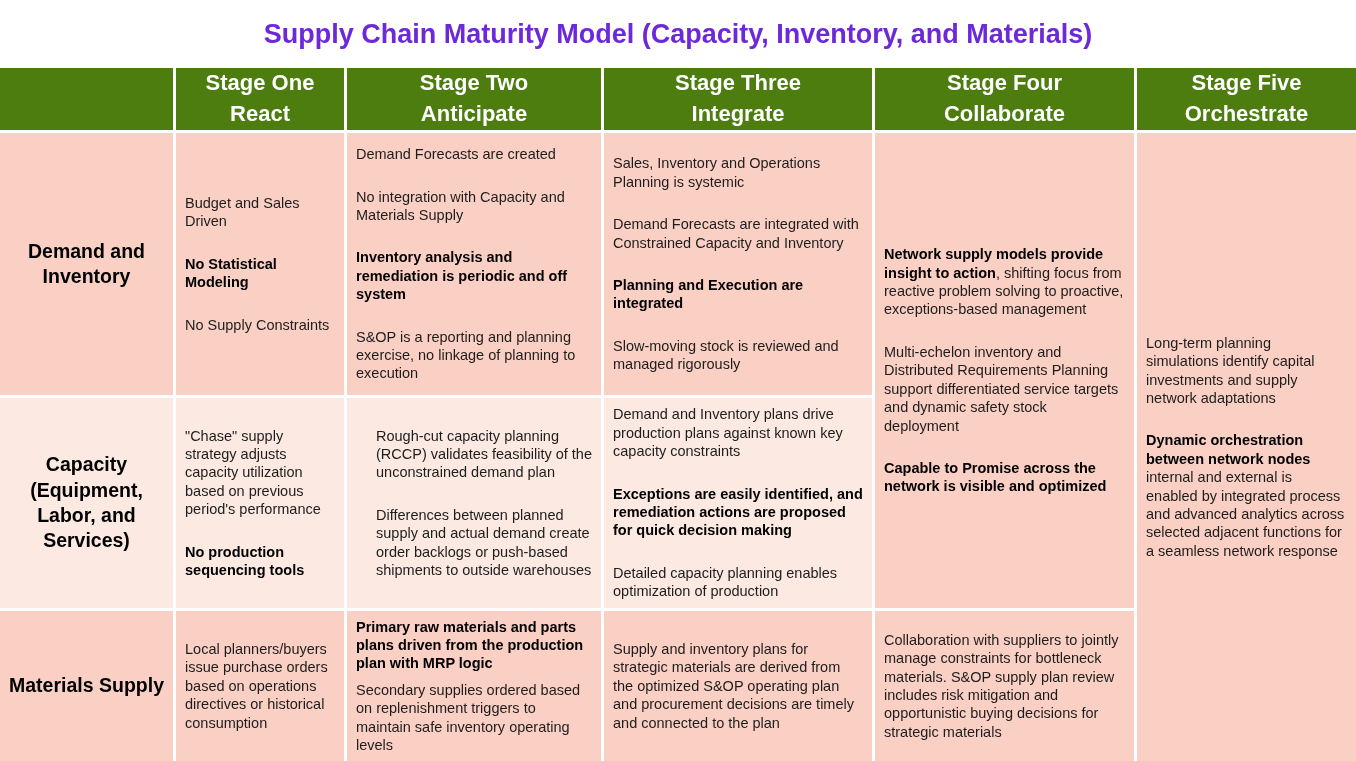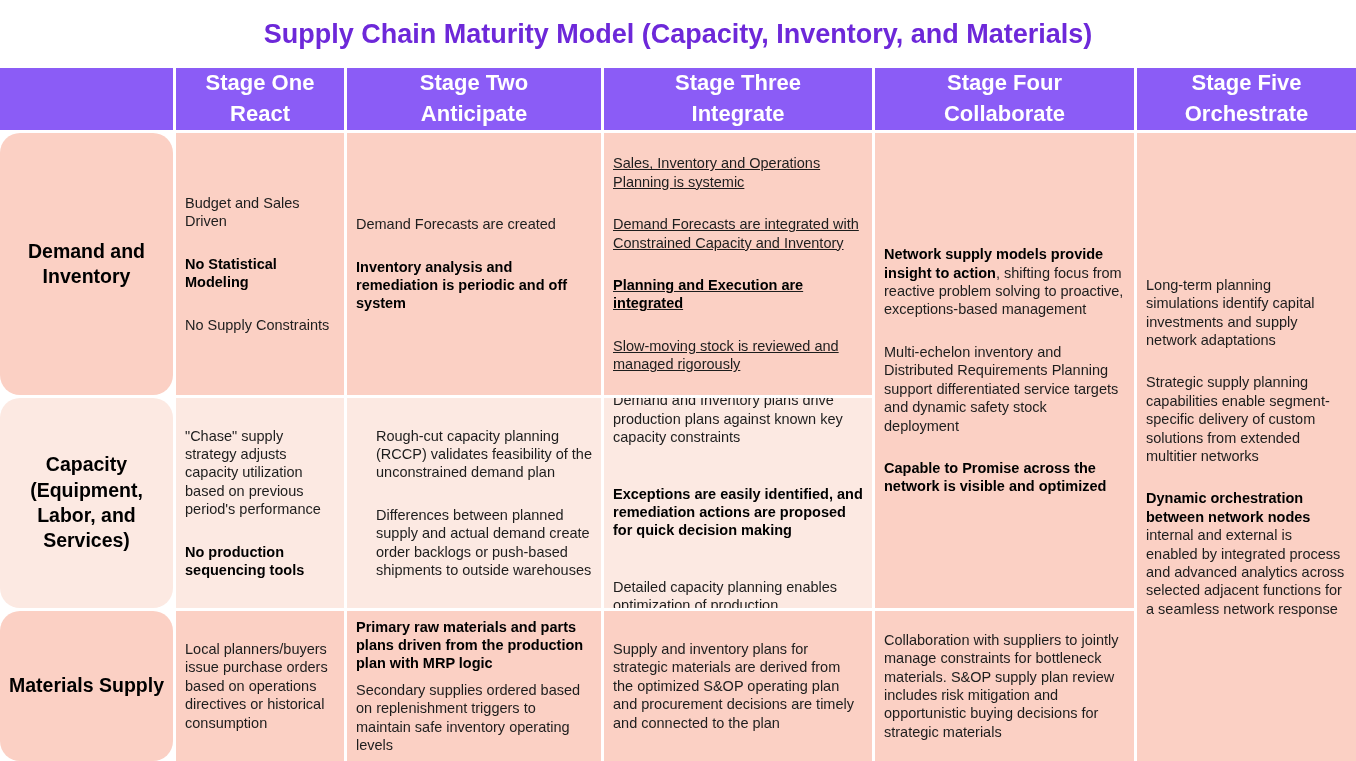--- a/index.html
+++ b/index.html
@@ -20,42 +20,41 @@
     position:absolute; top:68px; left:0;
     display:grid;
     grid-template-columns:173px 168px 254px 268px 259px 219px;
     grid-template-rows:62px 262px 210px 150px;
     gap:3px;
     background:#ffffff;
   }
 
   .hcell {
     grid-row:1;
-    background:#8b5cf6; color:#ffffff;
+    background:#4d7c0f; color:#ffffff;
     font-weight:bold; font-size:22px; line-height:1.4;
     display:flex; flex-direction:column; align-items:center; justify-content:center;
     text-align:center;
   }
 
   .cell {
     display:flex; flex-direction:column; justify-content:center;
     padding:8px 9px; font-size:14.5px; line-height:1.27; color:#1d1d1d;
     overflow:hidden;
   }
   .cell.dark  { background:#FBD0C4; }
   .cell.light { background:#FCE9E2; }
   .cell p { margin:12px 0; }
   .cell.tight p { margin:4px 0; }
   .cell .b { font-weight:bold; color:#000000; }
 
   .cell.rowhead {
     align-items:center; justify-content:center; text-align:center;
     font-weight:bold; font-size:19.5px; line-height:1.3; color:#000000;
     padding:8px 5px;
-    border-radius:20px;
   }
   .cell.rowhead p { margin:0; }
 </style>
 </head>
 <body>
 
 <div class="page">
   <div class="title">Supply Chain Maturity Model (Capacity, Inventory, and Materials)</div>
 
   <div class="grid">
@@ -84,50 +83,51 @@
   <div class="cell dark rowhead" style="grid-area: 2 / 1;">
         <p><span class="b">Demand and Inventory</span></p>
       </div>
       <div class="cell dark" style="grid-area: 2 / 2;">
         <p><span>Budget and Sales Driven</span></p>
         <p><span class="b">No Statistical Modeling</span></p>
         <p><span>No Supply Constraints</span></p>
       </div>
       <div class="cell dark" style="grid-area: 2 / 3;">
         <p><span>Demand Forecasts are created</span></p>
+        <p><span>No integration with Capacity and Materials Supply</span></p>
         <p><span class="b">Inventory analysis and remediation is periodic and off system</span></p>
+        <p><span>S&amp;OP is a reporting and planning exercise, no linkage of planning to execution</span></p>
       </div>
-      <div class="cell dark" style="grid-area: 2 / 4; text-decoration: underline;">
+      <div class="cell dark" style="grid-area: 2 / 4;">
         <p><span>Sales, Inventory and Operations Planning is systemic</span></p>
         <p><span>Demand Forecasts are integrated with Constrained Capacity and Inventory</span></p>
         <p><span class="b">Planning and Execution are integrated</span></p>
         <p><span>Slow-moving stock is reviewed and managed rigorously</span></p>
       </div>
       <div class="cell dark" style="grid-area: 2 / 5 / span 2;">
         <p><span class="b">Network supply models provide insight to action</span><span>, shifting focus from reactive problem solving to proactive, exceptions-based management</span></p>
         <p><span>Multi-echelon inventory and Distributed Requirements Planning support differentiated service targets and dynamic safety stock deployment</span></p>
         <p><span class="b">Capable to Promise across the network is visible and optimized</span></p>
       </div>
       <div class="cell dark" style="grid-area: 2 / 6 / span 3;">
         <p><span>Long-term planning simulations identify capital investments and supply network adaptations</span></p>
-        <p><span>Strategic supply planning capabilities enable segment-specific delivery of custom solutions from extended multitier networks</span></p>
         <p><span class="b">Dynamic orchestration between network nodes</span><span> internal and external is enabled by integrated process and advanced analytics across selected adjacent functions for a seamless network response</span></p>
       </div>
       <div class="cell light rowhead" style="grid-area: 3 / 1;">
         <p><span class="b">Capacity (Equipment, Labor, and Services)</span></p>
       </div>
       <div class="cell light" style="grid-area: 3 / 2;">
         <p><span>"Chase" supply strategy adjusts capacity utilization based on previous period's performance</span></p>
         <p><span class="b">No production sequencing tools</span></p>
       </div>
       <div class="cell light" style="grid-area: 3 / 3; padding-left: 29px;">
         <p><span>Rough-cut capacity planning (RCCP) validates feasibility of the unconstrained demand plan</span></p>
         <p><span>Differences between planned supply and actual demand create order backlogs or push-based shipments to outside warehouses</span></p>
       </div>
-      <div class="cell light" style="grid-area: 3 / 4; gap: 14px;">
+      <div class="cell light" style="grid-area: 3 / 4;">
         <p><span>Demand and Inventory plans drive production plans against known key capacity constraints</span></p>
         <p><span class="b">Exceptions are easily identified, and remediation actions are proposed for quick decision making</span></p>
         <p><span>Detailed capacity planning enables optimization of production</span></p>
       </div>
       <div class="cell dark rowhead" style="grid-area: 4 / 1;">
         <p><span class="b">Materials Supply</span></p>
       </div>
       <div class="cell dark" style="grid-area: 4 / 2;">
         <p><span>Local planners/buyers issue purchase orders based on operations directives or historical consumption</span></p>
       </div>

